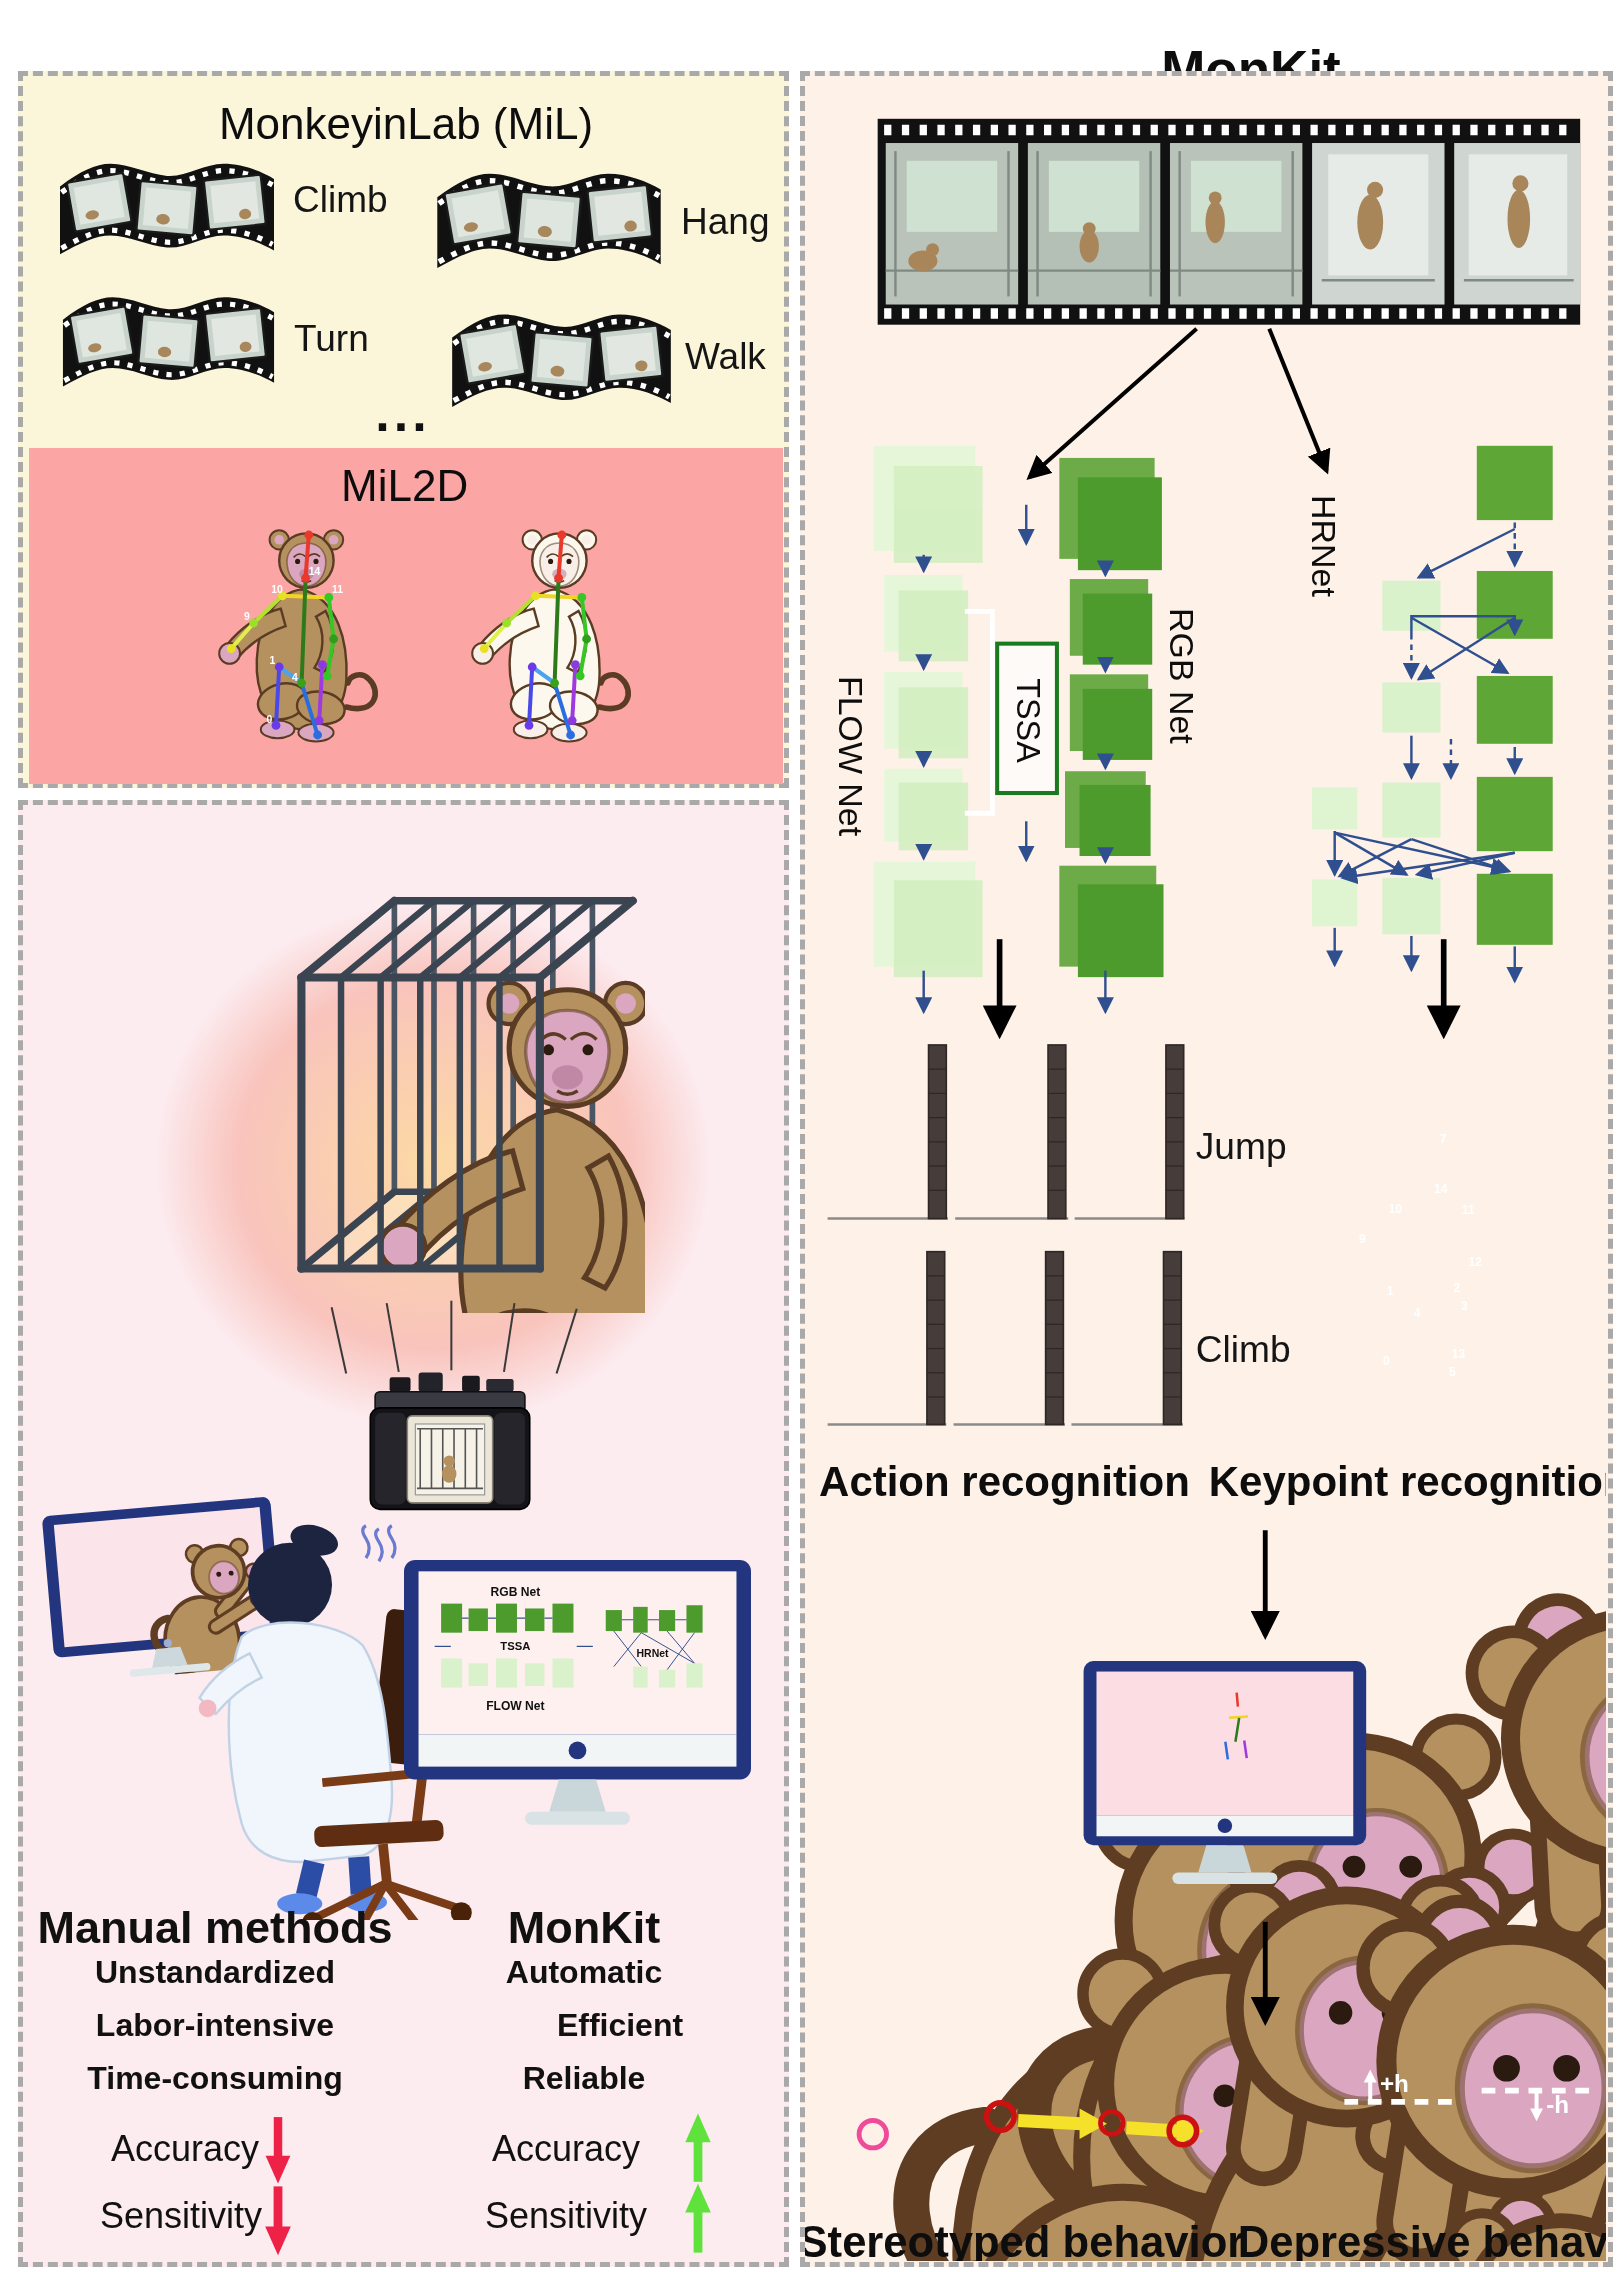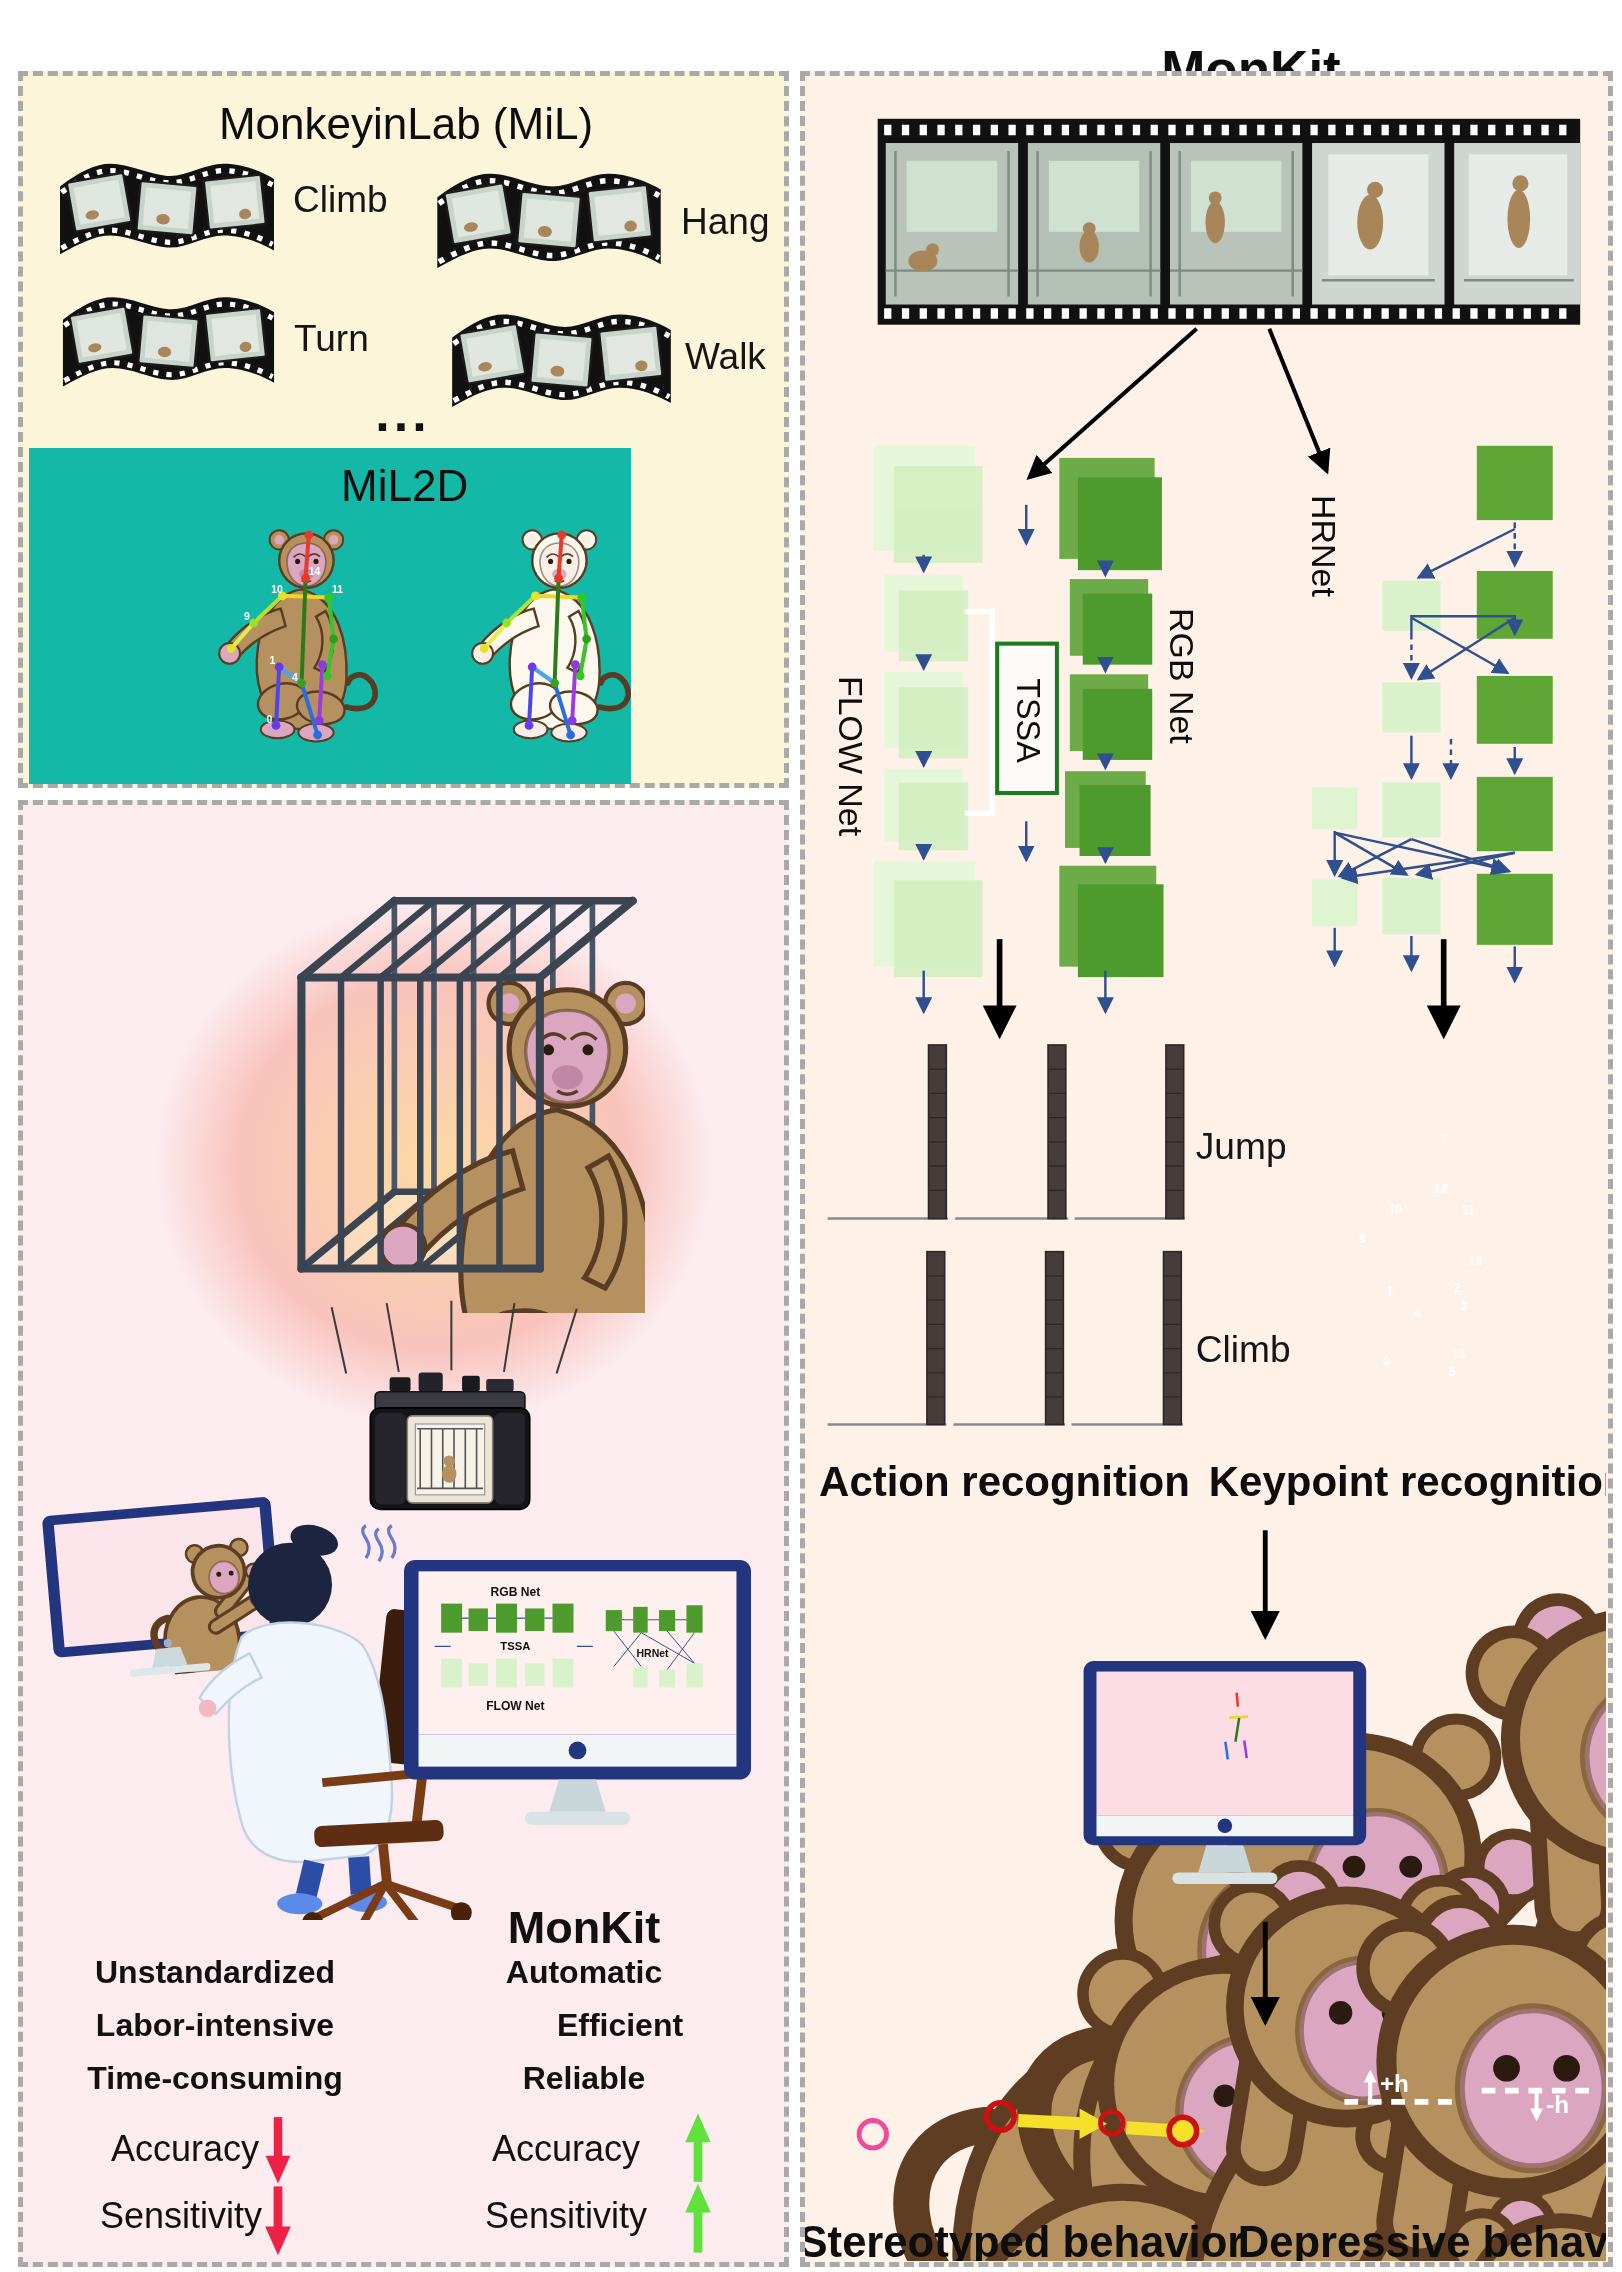--- a/index.html
+++ b/index.html
@@ -234,21 +234,21 @@
     </svg>
   <div class="abs clip-label" style="left:271px; top:242px;">Turn</div>
 
   <svg class="abs" style="left:423px; top:214px; width:231px; height:126px;" viewBox="0 0 300 160">
       <use href="#filmstrip-wavy"></use>
     </svg>
   <div class="abs clip-label" style="left:662px; top:260px;">Walk</div>
 
   <div class="abs ellipsis" style="left:380px; top:307px;">...</div>
 
-  <div class="abs" style="left:5.7px; top:372px; width:602px; height:336px; background:#14b8a6;">
+  <div class="abs" style="left:5.7px; top:372px; width:754px; height:336px; background:#fca5a5;">
     <div class="abs sec-title" style="left:376px; top:13px;">MiL2D</div>
     <svg class="abs" style="left:183px; top:71px; width:176px; height:240px;" viewBox="0 0 220 300">
       <use href="#monkey-sit"></use>
       <use href="#monkey-skel"></use>
       <g>
         <text class="kp-num" x="74" y="92">10</text>
         <text class="kp-num" x="40" y="126">9</text>
         <text class="kp-num" x="121" y="70">14</text>
         <text class="kp-num" x="150" y="93">11</text>
         <text class="kp-num" x="72" y="181">1</text>
@@ -444,20 +444,21 @@
         <text class="mini-label" x="58" y="106" font-size="13" text-anchor="middle">HRNet</text>
         <g fill="#d9f2cb">
           <rect x="34" y="118" width="18" height="26"></rect>
             <rect x="66" y="122" width="20" height="22"></rect>
             <rect x="100" y="114" width="20" height="30"></rect>
         </g>
       </g>
     </g>
   </svg>
 
+  <div class="abs cmp-title" style="left:192px; top:1097px;">Manual methods</div>
   <div class="abs cmp-title" style="left:561px; top:1097px;">MonKit</div>
 
   <div class="abs cmp-item" style="left:192px; top:1149px;">Unstandardized</div>
   <div class="abs cmp-item" style="left:192px; top:1202px;">Labor-intensive</div>
   <div class="abs cmp-item" style="left:192px; top:1255px;">Time-consuming</div>
   <div class="abs cmp-item" style="left:561px; top:1149px;">Automatic</div>
   <div class="abs cmp-item" style="left:561px; top:1202px;margin-left:36px;">Efficient</div>
   <div class="abs cmp-item" style="left:561px; top:1255px;">Reliable</div>
 
   <div class="abs cmp-metric" style="left:162px; top:1323px;">Accuracy</div>

